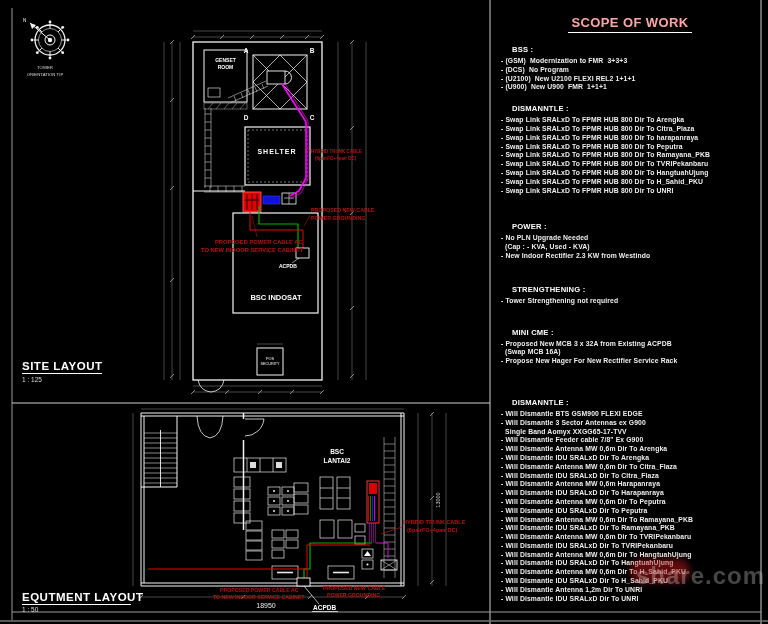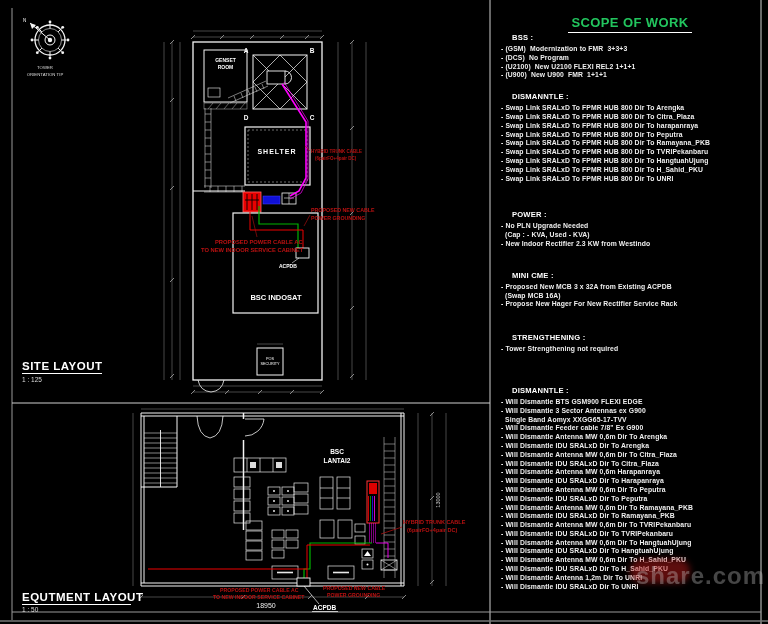--- a/index.html
+++ b/index.html
@@ -5,21 +5,21 @@
   html,body{margin:0;padding:0;background:#000;}
   body{width:768px;height:624px;position:relative;overflow:hidden;
        font-family:"Liberation Sans",sans-serif;}
   svg text{font-family:"Liberation Sans","DejaVu Sans",sans-serif;}
   #cad{position:absolute;left:0;top:0;}
   
   #sow{position:absolute;left:491px;top:0;width:268px;height:610px;
        padding:13px 0 0 10px;box-sizing:border-box;color:#f2f2f2;}
   .sow-title-wrap{text-align:center;}
   .sow-title{display:inline-block;font-weight:bold;font-size:13px;line-height:15px;
-       color:#22c55e;letter-spacing:.4px;border-bottom:1.6px solid #fff;padding:0 3px 2px 3px;}
+       color:#fca5a5;letter-spacing:.4px;border-bottom:1.6px solid #fff;padding:0 3px 2px 3px;}
   .sow-section{margin-top:12px;}
   .sow-heading{font-weight:bold;font-size:7.6px;line-height:9px;color:#fff;
        padding-left:11px;margin-bottom:3px;letter-spacing:.2px;}
   .sow-item{white-space:pre;font-weight:bold;font-size:6.8px;line-height:8.8px;
        color:#efefef;letter-spacing:.12px;}
   
   #wm-blob{position:absolute;left:630px;top:559px;width:60px;height:24px;
        background:rgba(185,25,25,.5);border-radius:12px;filter:blur(3px);}
   #wm-text{position:absolute;left:585px;top:562px;width:180px;
        font-weight:bold;font-size:24px;color:rgba(200,200,200,.35);
@@ -315,21 +315,21 @@
     <line x1="22" y1="604.5" x2="131" y2="604.5" stroke="#fff" stroke-width="1.2"></line>
     <text x="22" y="612" font-size="6.5" fill="#ddd">1 : 50</text>
   </g>
 </svg>
 
 <div id="sow">
   <div class="sow-title-wrap">
     <span class="sow-title">SCOPE OF WORK</span>
   </div>
 
-  <div class="sow-section" style="margin-top:0">
+  <div class="sow-section" style="margin-top:12px">
     <div class="sow-heading">BSS :</div>
     <div class="sow-items">
         <div class="sow-item">- (GSM)  Modernization to FMR  3+3+3</div>
         <div class="sow-item">- (DCS)  No Program</div>
         <div class="sow-item">- (U2100)  New U2100 FLEXI REL2 1+1+1</div>
         <div class="sow-item">- (U900)  New U900  FMR  1+1+1</div>
       </div>
   </div>
 
   <div class="sow-section" style="margin-top:12px">
@@ -349,33 +349,33 @@
 
   <div class="sow-section" style="margin-top:27px">
     <div class="sow-heading">POWER :</div>
     <div class="sow-items">
         <div class="sow-item">- No PLN Upgrade Needed</div>
         <div class="sow-item">  (Cap : - KVA, Used - KVA)</div>
         <div class="sow-item">- New Indoor Rectifier 2.3 KW from Westindo</div>
       </div>
   </div>
 
+  <div class="sow-section" style="margin-top:24px">
+    <div class="sow-heading">STRENGTHENING :</div>
+    <div class="sow-items">
+        <div class="sow-item">- Tower Strengthening not required</div>
+      </div>
+  </div>
+
   <div class="sow-section" style="margin-top:22px">
     <div class="sow-heading">MINI CME :</div>
     <div class="sow-items">
         <div class="sow-item">- Proposed New MCB 3 x 32A from Existing ACPDB</div>
         <div class="sow-item">  (Swap MCB 16A)</div>
         <div class="sow-item">- Propose New Hager For New Rectifier Service Rack</div>
-      </div>
-  </div>
-
-  <div class="sow-section" style="margin-top:24px">
-    <div class="sow-heading">STRENGTHENING :</div>
-    <div class="sow-items">
-        <div class="sow-item">- Tower Strengthening not required</div>
       </div>
   </div>
 
   <div class="sow-section" style="margin-top:32px">
     <div class="sow-heading">DISMANNTLE :</div>
     <div class="sow-items">
         <div class="sow-item">- Will Dismantle BTS GSM900 FLEXI EDGE</div>
         <div class="sow-item">- Will Dismantle 3 Sector Antennas ex G900</div>
         <div class="sow-item">  Single Band Aomyx XXGG65-17-TVV</div>
         <div class="sow-item">- Will Dismantle Feeder cable 7/8" Ex G900</div>

